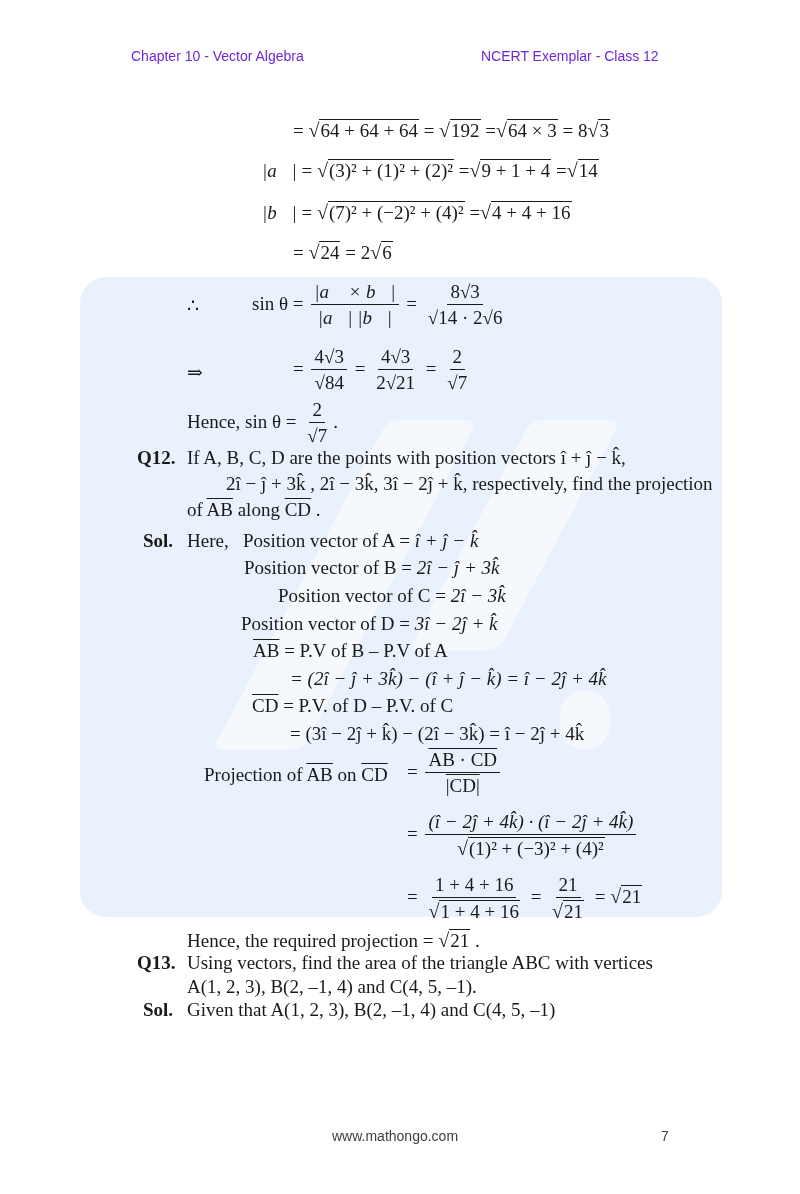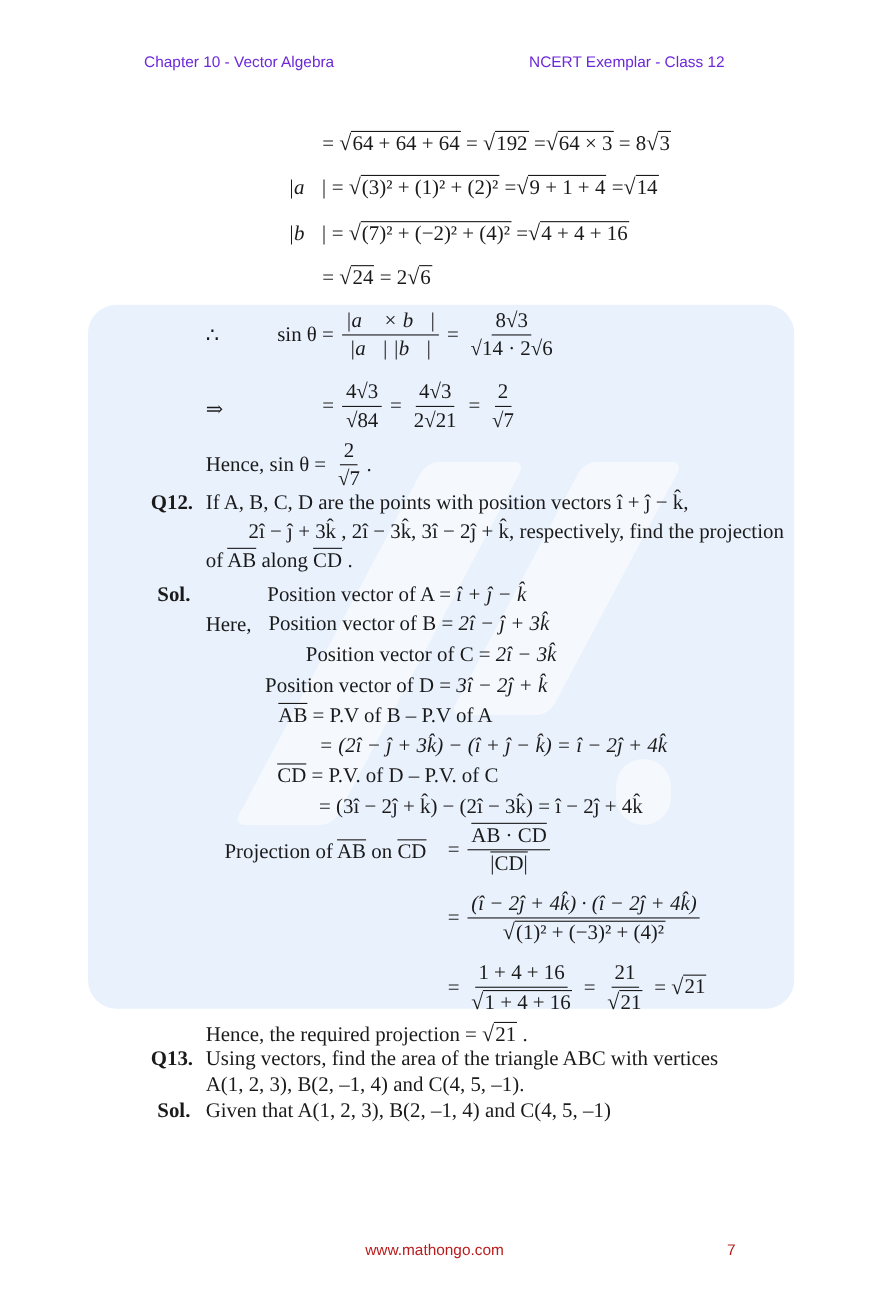--- a/index.html
+++ b/index.html
@@ -1,19 +1,19 @@
 <!DOCTYPE html>
 <html><head>
 <meta charset="utf-8">
 <style>
   html, body { margin:0; padding:0; background:#fff; }
   body { width:800px; height:1194px; position:relative; overflow:hidden;
          font-family:"Liberation Serif", "DejaVu Serif", serif; color:#1a1a1a; }
   .hdr { position:absolute; top:48px; font-family:"Liberation Sans", sans-serif; font-size:14px; color:#6d28d9; }
-  .ftr { position:absolute; top:1128px; font-family:"Liberation Sans", sans-serif; font-size:14px; color:#b91c1c; }
+  .ftr { position:absolute; top:1128px; font-family:"Liberation Sans", sans-serif; font-size:14px; color:#404040; }
   .panel { position:absolute; left:80px; top:277px; width:642px; height:640px;
            background:#e9f1fc; border-radius:26px; }
   .wm { position:absolute; background:#ffffff; opacity:0.55; transform:skewX(-28deg); border-radius:10px; }
   .ln { position:absolute; font-size:19px; white-space:nowrap; line-height:24px; }
   .b { font-weight:bold; }
   .it { font-style:italic; }
   .frac { display:inline-flex; flex-direction:column; align-items:center; vertical-align:middle; margin:0 3px; }
   .frac .n { padding:0 3px; border-bottom:1.3px solid #1a1a1a; line-height:24px; }
   .frac .d { padding:0 3px; line-height:26px; }
   .ov { text-decoration:overline; }
@@ -103,21 +103,21 @@
 </div>
 
 <div class="ln b" style="left:137px; top:446px;text-align:right;">Q12.</div>
 <div class="ln" style="left:187px; top:446px;">If A, B, C, D are the points with position vectors  î + ĵ − k̂,</div>
 <div class="ln" style="left:187px; top:472px;margin-left:39px;">2î − ĵ + 3k̂ ,  2î − 3k̂,  3î − 2ĵ + k̂,  respectively, find the projection</div>
 <div class="ln" style="left:187px; top:498px;">
   <span>of </span><span class="ov">AB</span><span> along </span><span class="ov">CD</span><span> .</span>
 </div>
 
 <div class="ln b" style="left:143px; top:529px;">Sol.</div>
-<div class="ln" style="left:187px; top:529px;margin-top:28px;">Here,</div>
+<div class="ln" style="left:187px; top:529px;">Here,</div>
 
 <div class="ln" style="left:243px; top:529px;">
   <span>Position vector of A =</span> <span class="it">î + ĵ − k̂</span>
 </div>
 <div class="ln" style="left:244px; top:556px;">
   <span>Position vector of B =</span> <span class="it">2î − ĵ + 3k̂</span>
 </div>
 <div class="ln" style="left:242px; top:584px;margin-left:36px;">
   <span>Position vector of C =</span> <span class="it">2î − 3k̂</span>
 </div>

